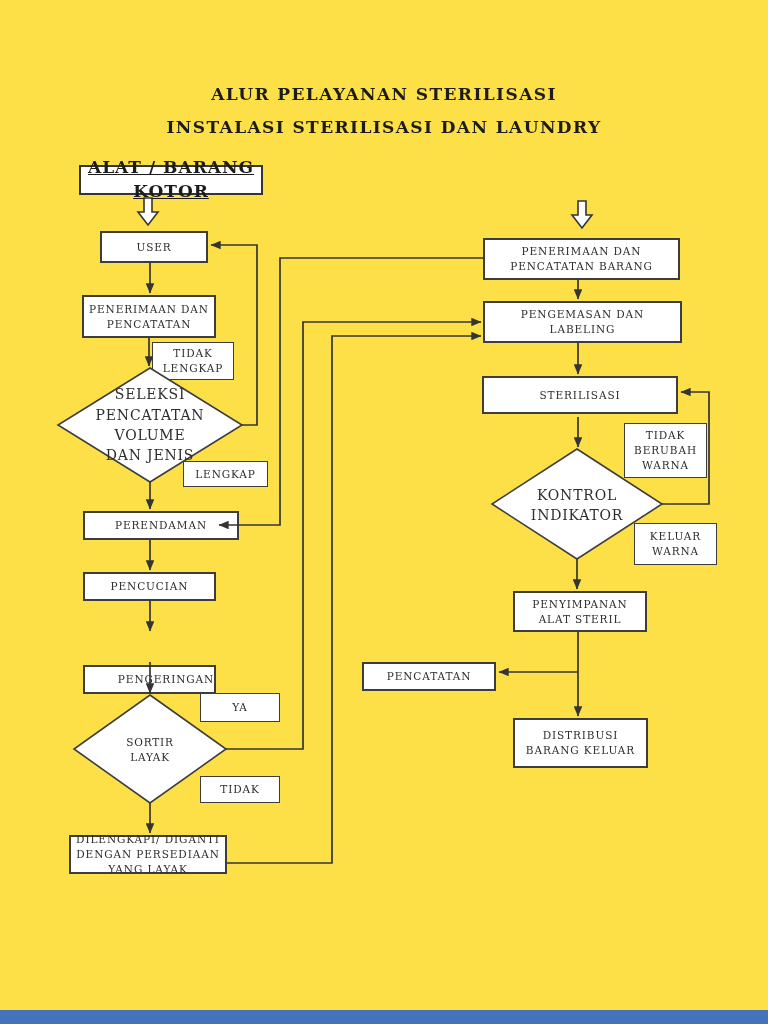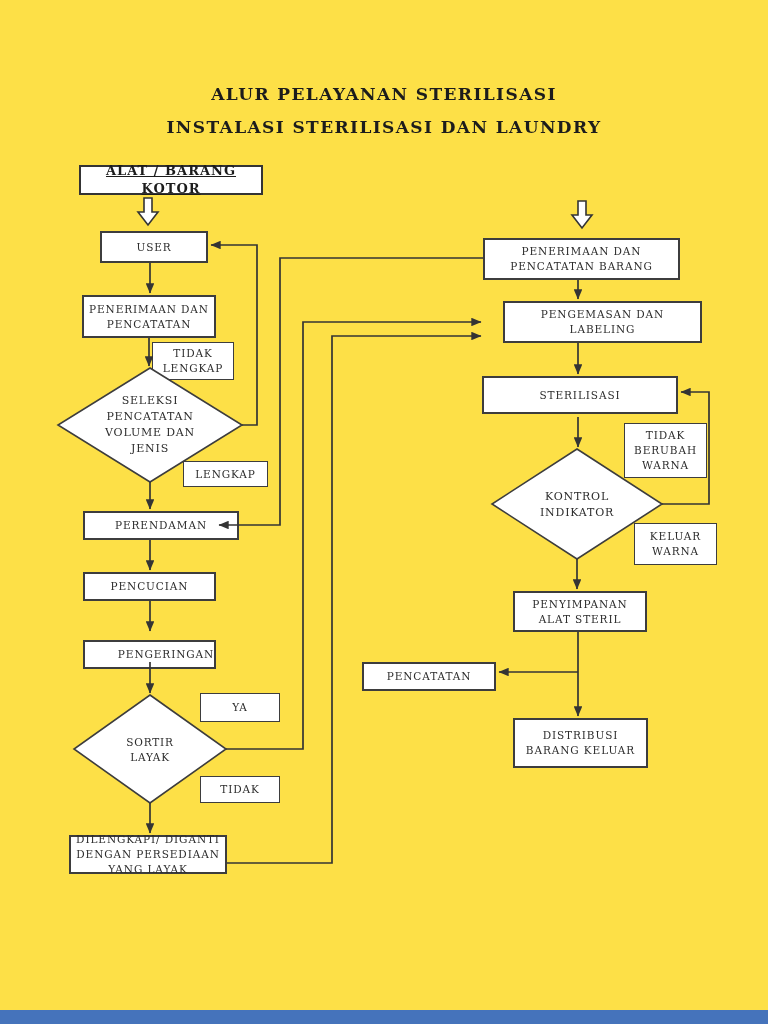--- a/index.html
+++ b/index.html
@@ -12,26 +12,26 @@
     font-size:17px;font-weight:bold;letter-spacing:1.4px;color:#1c1c1c;
     margin:0 0 13px 0;
   }
   .box{
     position:absolute;box-sizing:border-box;background:#fff;border:2px solid #3d3d3d;
     display:flex;align-items:center;justify-content:center;text-align:center;
     font-size:10.5px;letter-spacing:0.9px;line-height:1.4;z-index:1;padding:1px 3px;
   }
   .label-box{border-width:1.5px;}
   .hdr{
-    font-weight:bold;text-decoration:underline;font-size:13px;letter-spacing:1px;
+    font-weight:bold;text-decoration:underline;font-size:17px;letter-spacing:1px;
     color:#1c1c1c;border-color:#343434;
   }
   .dtext{
     position:absolute;display:flex;align-items:center;justify-content:center;
-    text-align:center;font-size:11px;letter-spacing:0.8px;line-height:1.45;z-index:3;
+    text-align:center;font-size:14px;letter-spacing:0.8px;line-height:1.45;z-index:3;
   }
   svg.overlay{position:absolute;left:0;top:0;z-index:2;pointer-events:none;}
   .flowline{fill:none;stroke:#343434;stroke-width:1.7;}
   .dshape{fill:#ffffff;stroke:#3d3d3d;stroke-width:1.6;}
   .hollow-arrow{fill:#ffffff;stroke:#343434;stroke-width:1.6;}
   .bottom-bar{position:absolute;left:0;top:1010px;width:768px;height:14px;z-index:4;}
 </style>
 </head>
 <body>
 
@@ -43,27 +43,27 @@
   </div>
 
   <div class="box hdr" style="left:79px;top:165px;width:184px;height:30px;">ALAT / BARANG KOTOR</div>
 
   <div class="box" style="left:100px;top:231px;width:108px;height:32px;">USER</div>
   <div class="box" style="left:82px;top:295px;width:134px;height:43px;">PENERIMAAN DAN PENCATATAN</div>
   <div class="box label-box" style="left:152px;top:342px;width:82px;height:38px;">TIDAK LENGKAP</div>
   <div class="box label-box" style="left:183px;top:461px;width:85px;height:26px;">LENGKAP</div>
   <div class="box" style="left:83px;top:511px;width:156px;height:29px;">PERENDAMAN</div>
   <div class="box" style="left:83px;top:572px;width:133px;height:29px;">PENCUCIAN</div>
-  <div class="box" style="left:83px;top:640px;width:133px;height:29px;padding-left:36px;">PENGERINGAN</div>
+  <div class="box" style="left:83px;top:665px;width:133px;height:29px;padding-left:36px;">PENGERINGAN</div>
   <div class="box label-box" style="left:200px;top:693px;width:80px;height:29px;">YA</div>
   <div class="box label-box" style="left:200px;top:776px;width:80px;height:27px;">TIDAK</div>
   <div class="box" style="left:69px;top:835px;width:158px;height:39px;">DILENGKAPI/ DIGANTI DENGAN PERSEDIAAN YANG LAYAK</div>
 
   <div class="box" style="left:483px;top:238px;width:197px;height:42px;">PENERIMAAN DAN PENCATATAN BARANG</div>
-  <div class="box" style="left:483px;top:301px;width:199px;height:42px;margin-left:20px;">PENGEMASAN DAN LABELING</div>
+  <div class="box" style="left:483px;top:301px;width:199px;height:42px;">PENGEMASAN DAN LABELING</div>
   <div class="box" style="left:482px;top:376px;width:196px;height:38px;text-align:right;">STERILISASI</div>
   <div class="box label-box" style="left:624px;top:423px;width:83px;height:55px;">TIDAK BERUBAH WARNA</div>
   <div class="box label-box" style="left:634px;top:523px;width:83px;height:42px;">KELUAR WARNA</div>
   <div class="box" style="left:513px;top:591px;width:134px;height:41px;">PENYIMPANAN ALAT STERIL</div>
   <div class="box" style="left:362px;top:662px;width:134px;height:29px;">PENCATATAN</div>
   <div class="box" style="left:513px;top:718px;width:135px;height:50px;">DISTRIBUSI BARANG KELUAR</div>
 
   <div class="dtext" style="left:103px;top:393px;width:94px;height:64px;">SELEKSI PENCATATAN VOLUME DAN JENIS</div>
   <div class="dtext" style="left:113px;top:732px;width:74px;height:36px;font-size:10.5px;">SORTIR LAYAK</div>
   <div class="dtext" style="left:527px;top:488px;width:100px;height:34px;">KONTROL INDIKATOR</div>

